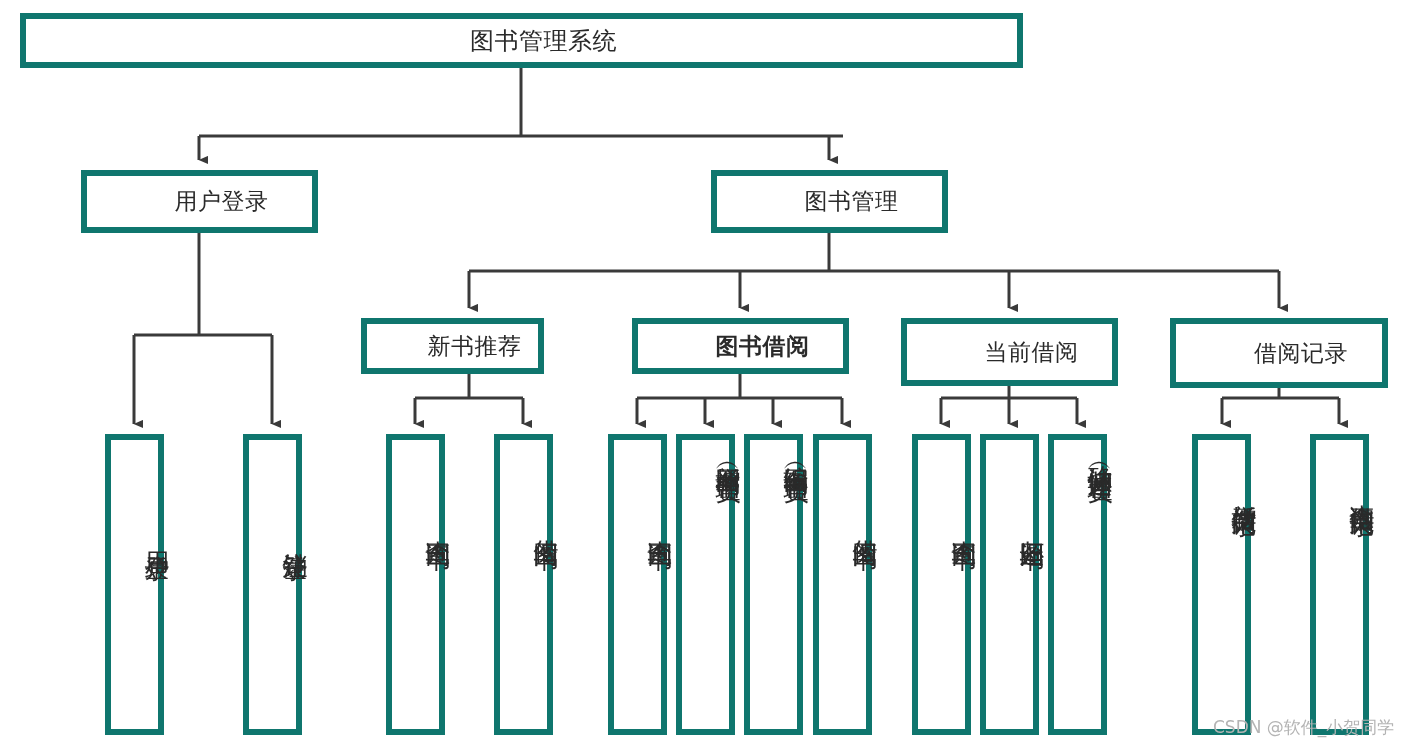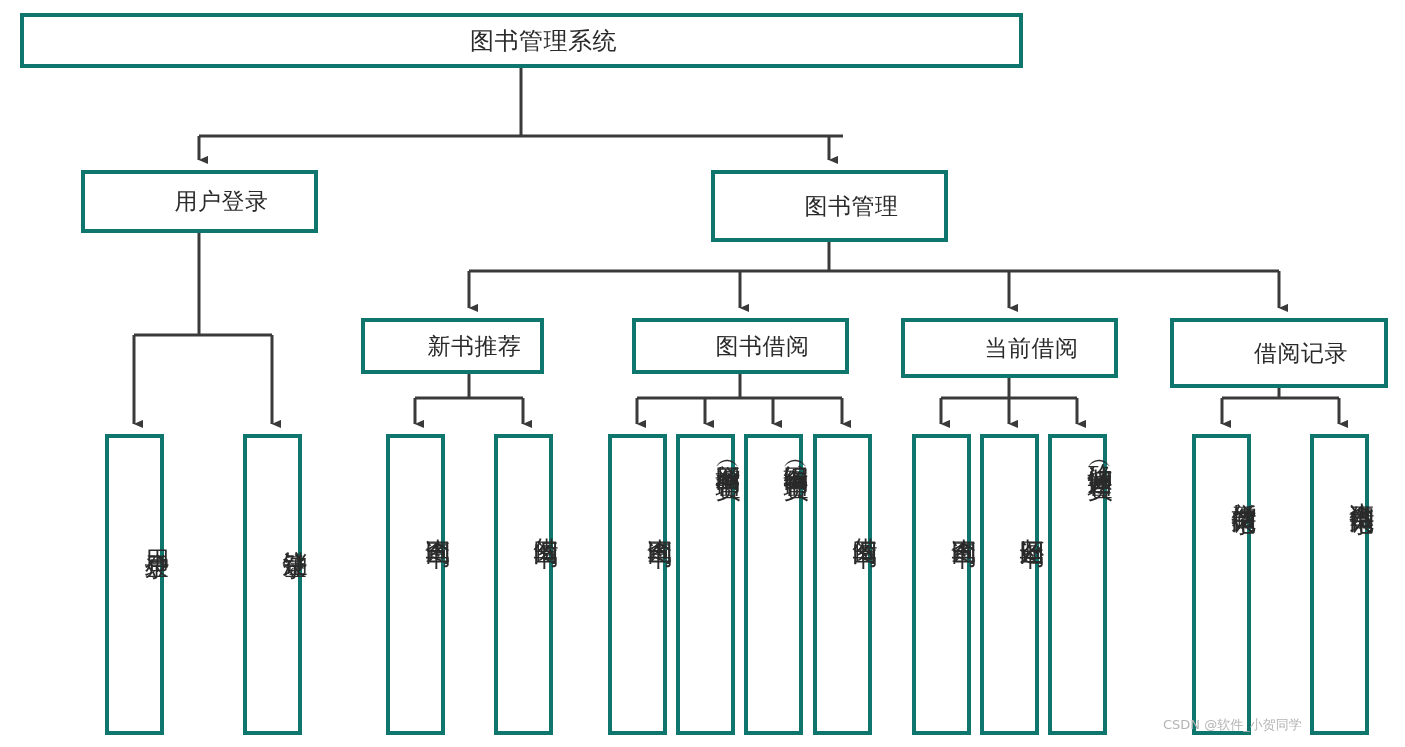--- a/index.html
+++ b/index.html
@@ -24,21 +24,21 @@
     left: 0;
     top: 0;
     width: 1405px;
     height: 747px;
     pointer-events: none;
   }
   .node {
     position: absolute;
     box-sizing: border-box;
     background: #ffffff;
-    border: 4px solid #0f766e;
+    border: 6px solid #0f766e;
     display: flex;
     align-items: center;
     justify-content: center;
     color: #2a2a2a;
     padding-left: 44px;
   }
   .node-label {
     display: block;
     text-align: center;
     line-height: 1.0;
@@ -62,23 +62,23 @@
     writing-mode: vertical-rl;
     text-orientation: upright;
     font-size: 25px;
     line-height: 1.12;
     letter-spacing: 2px;
     white-space: nowrap;
     text-align: start;
   }
   .watermark {
     position: absolute;
-    left: 1163px;
+    left: 1213px;
     top: 716px;
-    font-size: 13px;
+    font-size: 17px;
     color: #b4b4b4;
     white-space: nowrap;
     font-family: "DejaVu Sans", "Liberation Sans", sans-serif;
   }
 </style>
 </head>
 <body>
 
 <div id="diagram-root">
 
@@ -133,31 +133,31 @@
     </g>
   </svg>
 
   <div class="node horiz root" style="left:20px; top:13px; width:1003px; height:55px;">
     <span class="node-label">图书管理系统</span>
   </div>
 
   <div class="node horiz" style="left:81px; top:170px; width:237px; height:63px;">
     <span class="node-label">用户登录</span>
   </div>
-  <div class="node horiz" style="left:711px; top:170px; width:237px; height:72px;">
+  <div class="node horiz" style="left:711px; top:170px; width:237px; height:63px;">
     <span class="node-label">图书管理</span>
   </div>
 
   <div class="node horiz" style="left:361px; top:318px; width:183px; height:56px;">
     <span class="node-label">新书推荐</span>
   </div>
-  <div class="node horiz" style="left:632px; top:318px; width:217px; height:56px;">
+  <div class="node horiz" style="left:632px; top:318px; width:217px; height:56px;font-weight:bold;">
     <span class="node-label">图书借阅</span>
   </div>
-  <div class="node horiz" style="left:901px; top:318px; width:217px; height:60px;">
+  <div class="node horiz" style="left:901px; top:318px; width:217px; height:68px;">
     <span class="node-label">当前借阅</span>
   </div>
   <div class="node horiz" style="left:1170px; top:318px; width:218px; height:70px;">
     <span class="node-label">借阅记录</span>
   </div>
 
   <div class="node vert" style="left:105px; top:434px; width:59px; height:301px; padding-top:92px;">
     <span class="node-label">用户登录</span>
   </div>
   <div class="node vert" style="left:243px; top:434px; width:59px; height:301px; padding-top:92px;">

